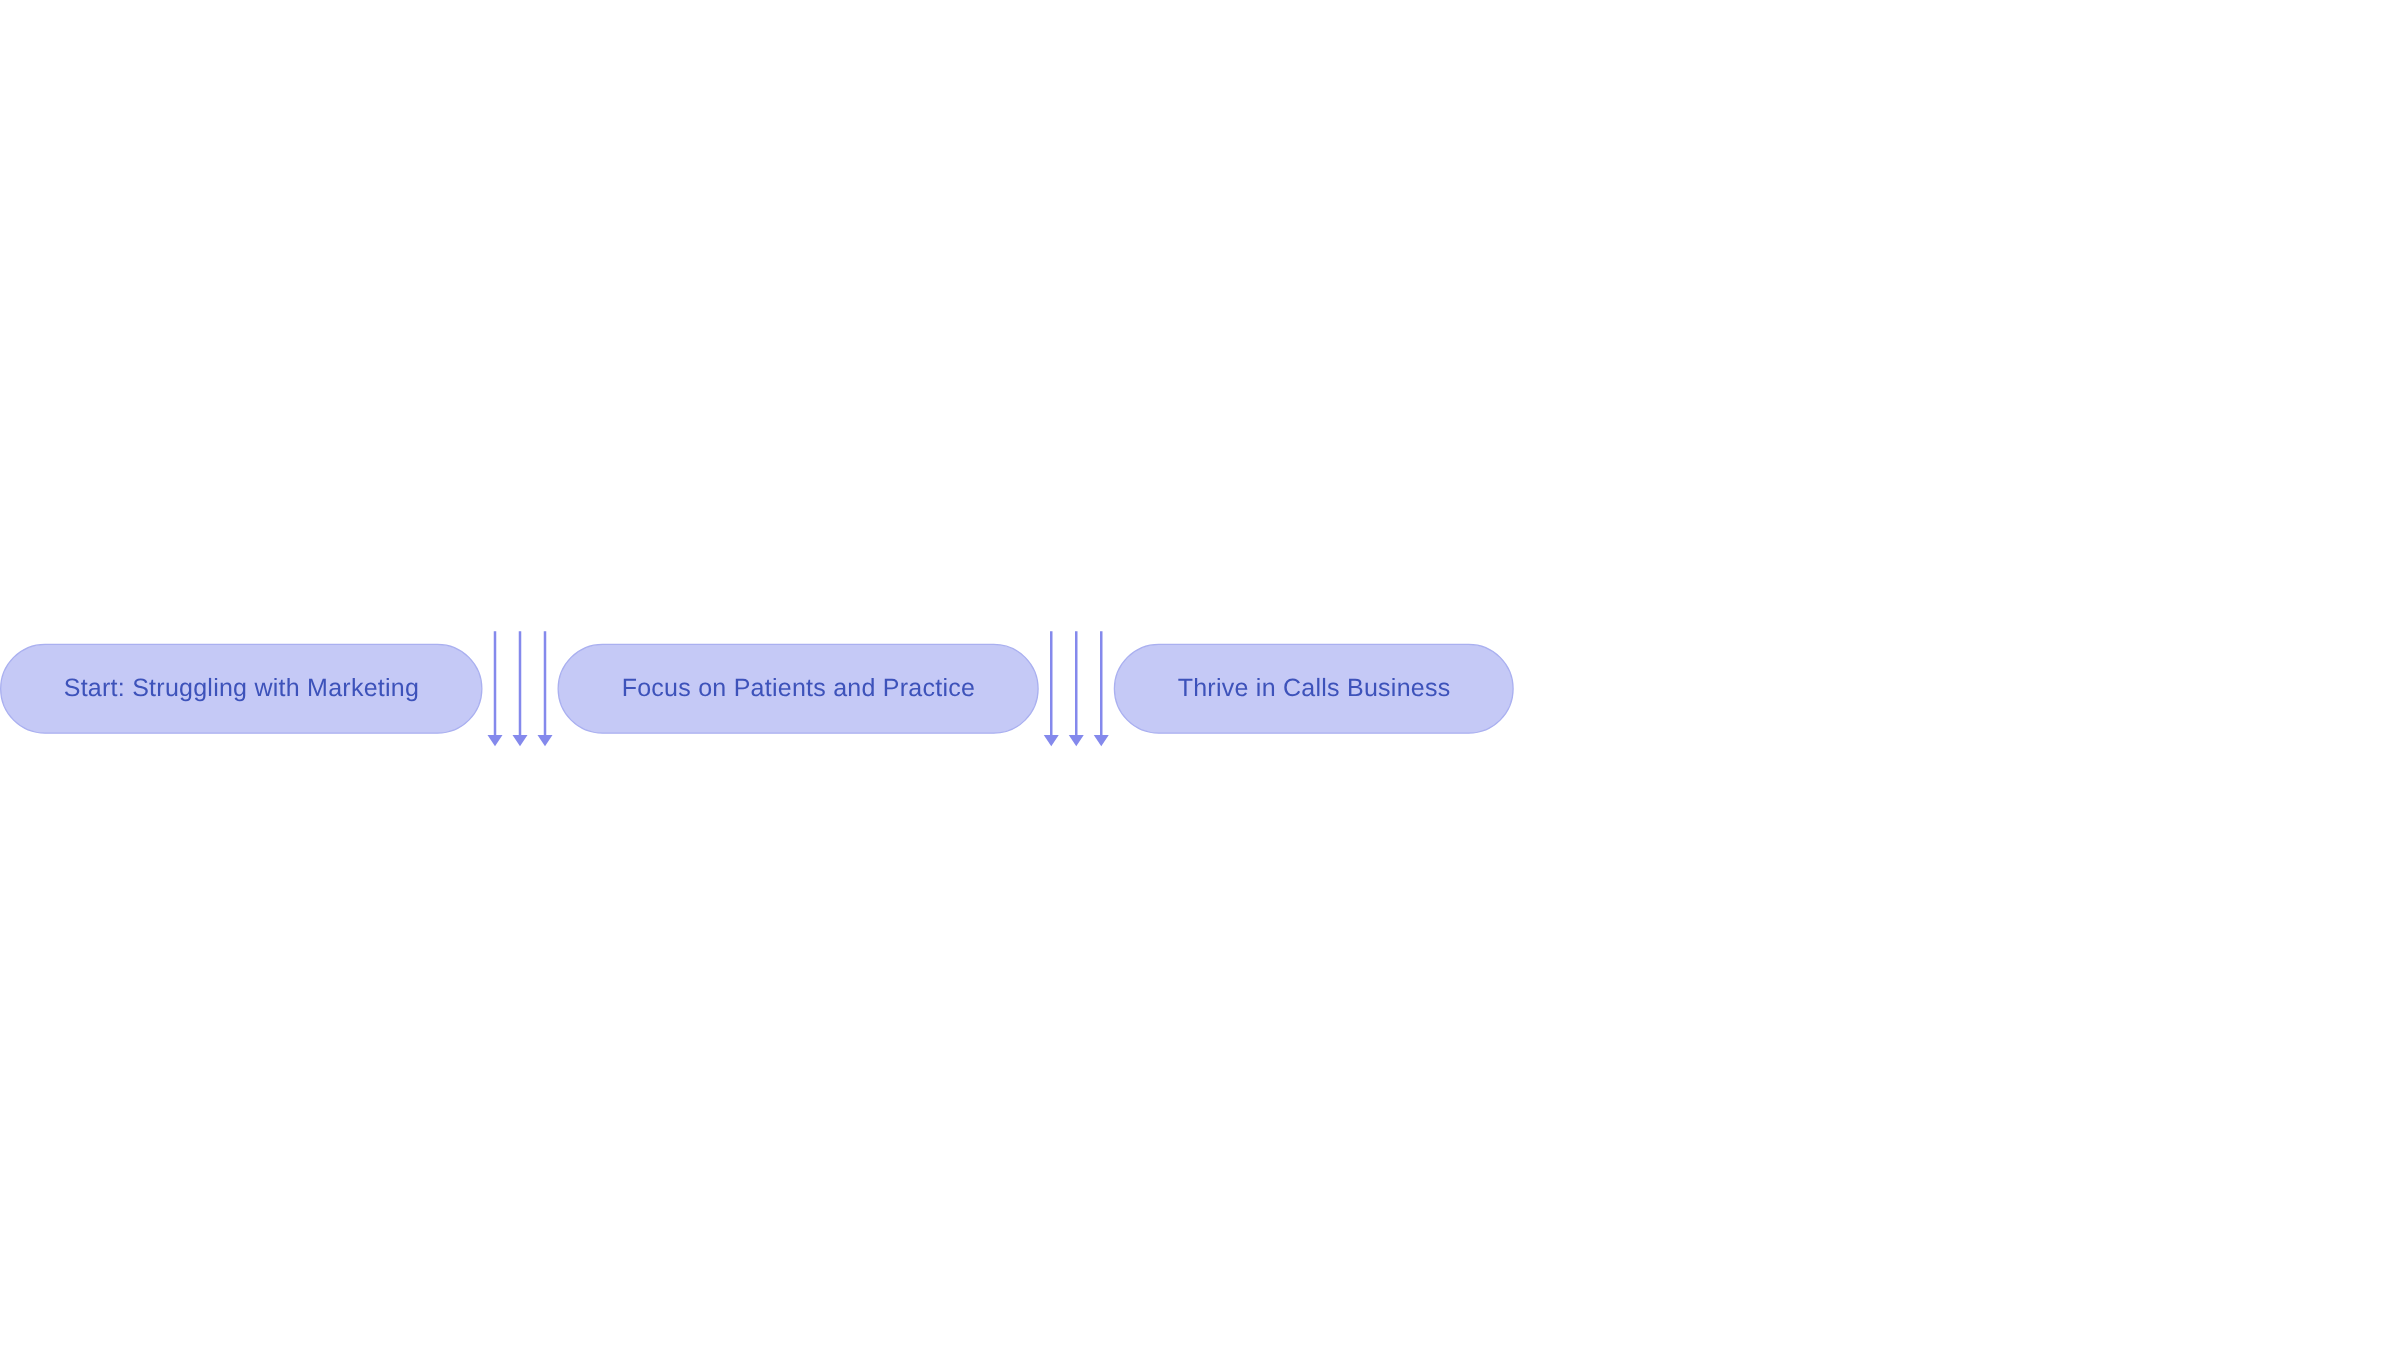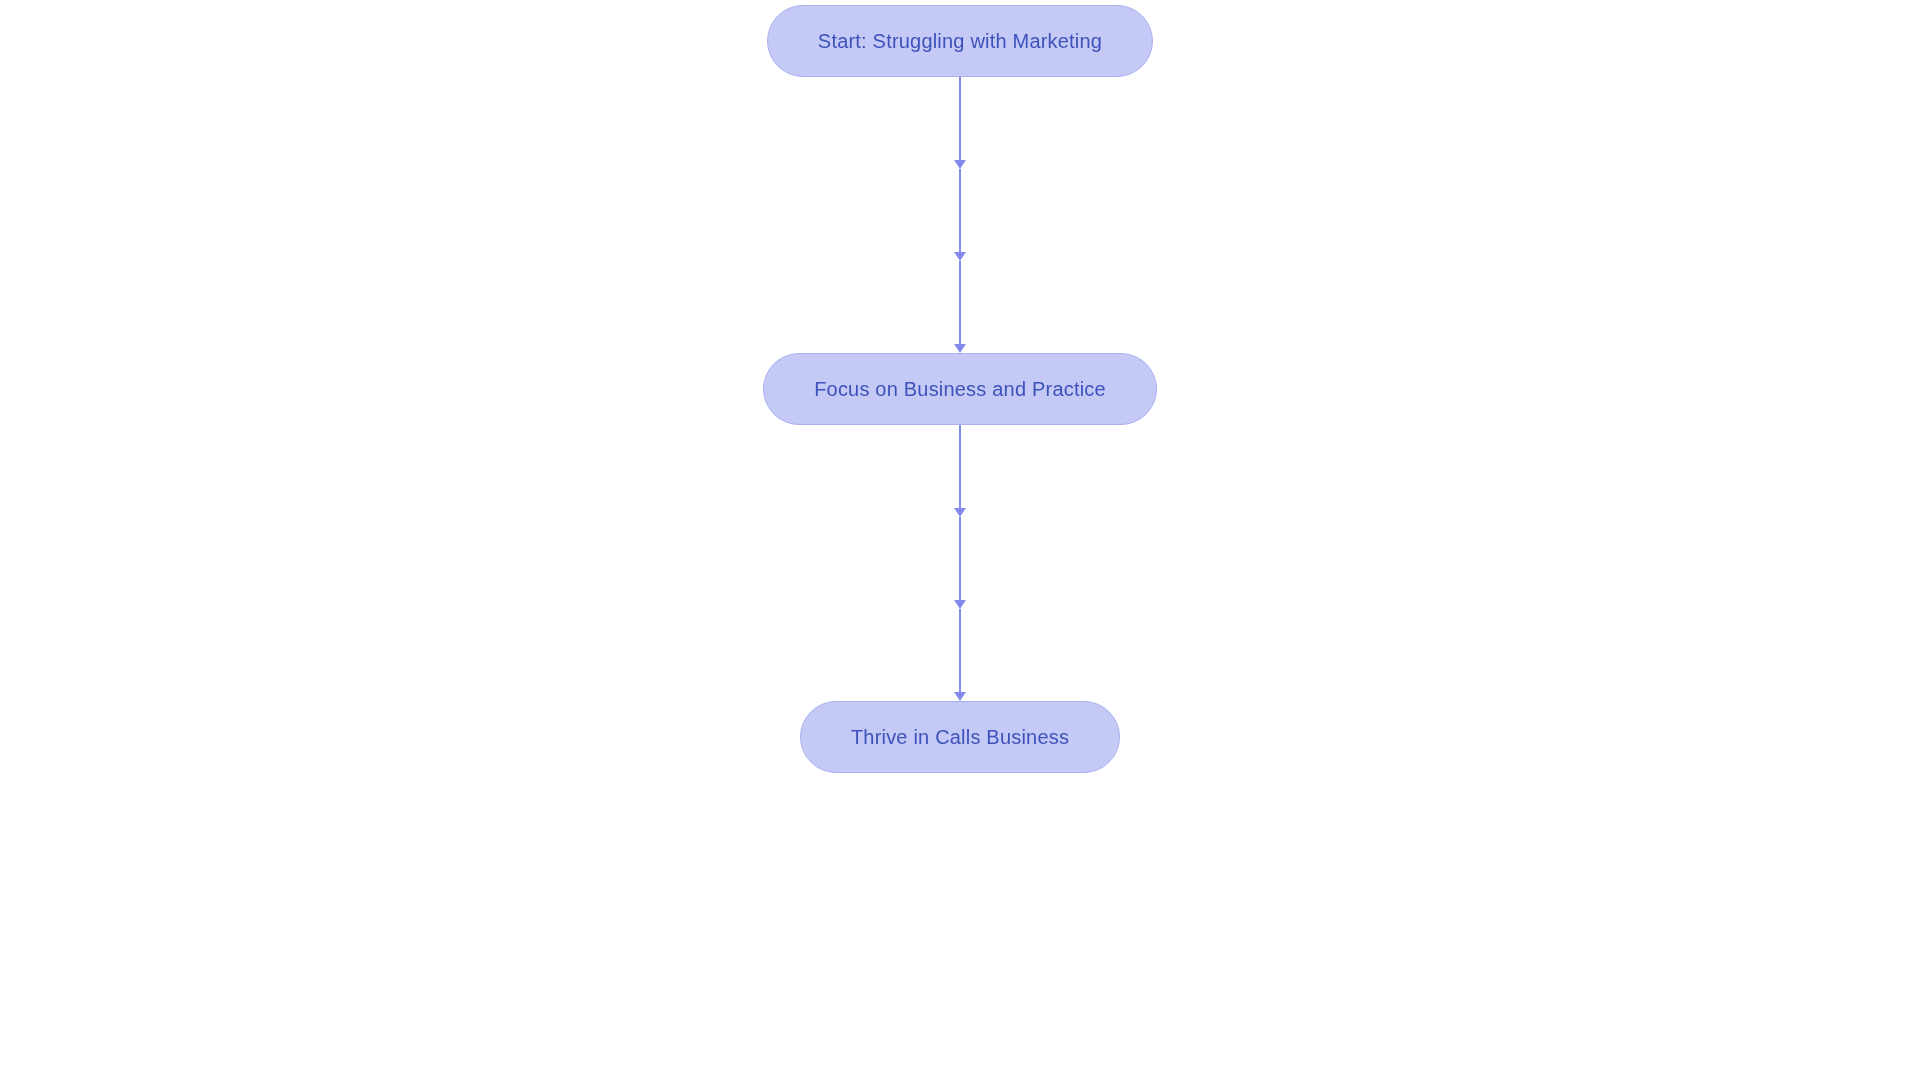--- a/index.html
+++ b/index.html
@@ -13,23 +13,23 @@
   html, body {
     background: var(--bg);
     font-family: "Liberation Sans", "DejaVu Sans", sans-serif;
   }
   .canvas {
     position: relative;
     width: 1920px;
     height: 1083px;
     background: var(--bg);
     display: flex;
-    flex-direction: column;
+    flex-direction: row;
     align-items: center;
-    padding-top: 5px;
+    padding-top: 19px;
     overflow: hidden;
   }
   .node {
     display: flex;
     align-items: center;
     justify-content: center;
     height: 72px;
     padding: 0 50px;
     border-radius: 36px;
     background: var(--node-fill);
@@ -82,21 +82,21 @@
     <span class="head"></span>
   </div>
 
 
   <div class="arrow">
     <span class="line"></span>
     <span class="head"></span>
   </div>
 
   <div class="node">
-    <span>Focus on Business and Practice</span>
+    <span>Focus on Patients and Practice</span>
   </div>
 
   <div class="arrow">
     <span class="line"></span>
     <span class="head"></span>
   </div>
 
 
   <div class="arrow">
     <span class="line"></span>

